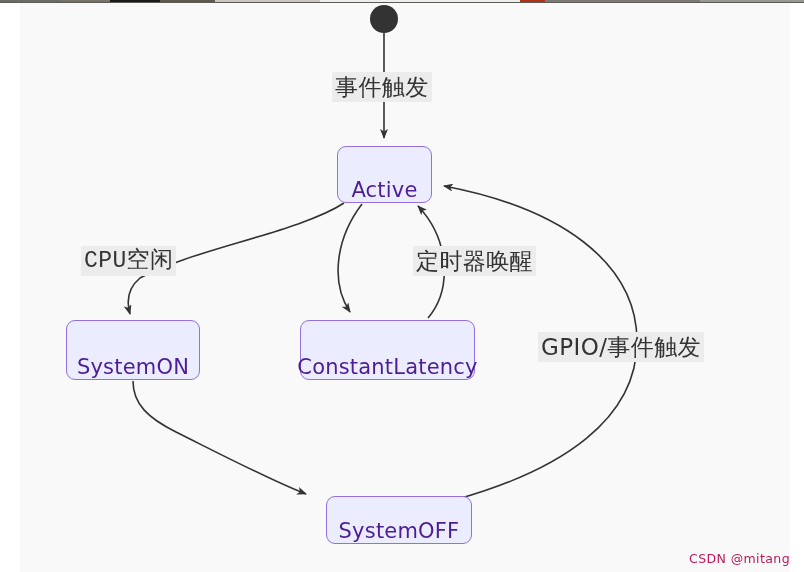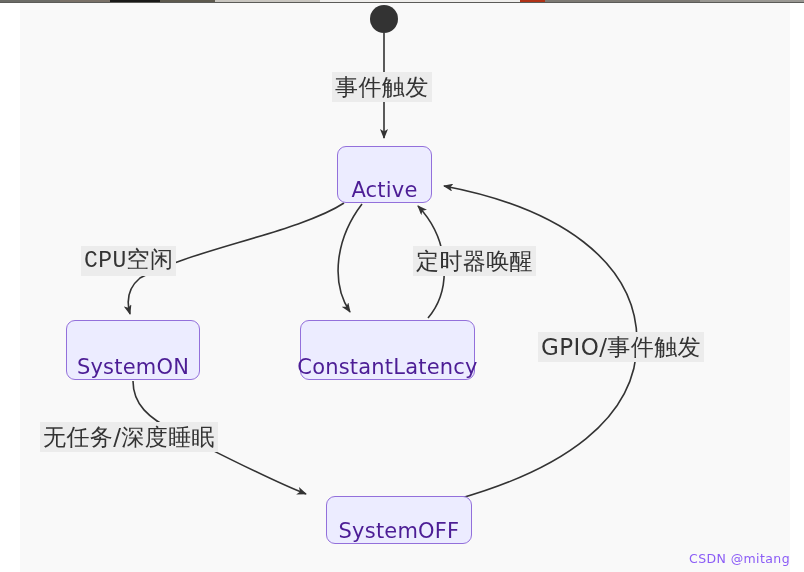--- a/index.html
+++ b/index.html
@@ -73,21 +73,21 @@
     font-size: 23px;
     line-height: 1.15;
     padding: 2px 3px;
     white-space: nowrap;
     letter-spacing: 0.4px;
   }
   .watermark {
     position: absolute;
     right: 14px;
     bottom: 6px;
-    color: #8b5cf6;
+    color: #be185d;
     font-size: 12.5px;
     letter-spacing: 0.4px;
     white-space: nowrap;
   }
 </style>
 </head>
 <body>
 
 <div id="canvas">
 
@@ -133,19 +133,18 @@
     <span>SystemOFF</span>
   </div>
 
   <div class="edge-label" style="left:332px; top:72px;">事件触发</div>
 
   <div class="edge-label" style="left:81px; top:246px;font-family:Liberation Mono, monospace;">CPU空闲</div>
 
 
   <div class="edge-label" style="left:413px; top:246px;">定时器唤醒</div>
 
-  <div class="edge-label" style="left:40px; top:422px;">无任务/深度睡眠</div>
 
   <div class="edge-label" style="left:538px; top:332px;">GPIO/事件触发</div>
 
   <div class="watermark">CSDN @mitang</div>
 
 </div>
 
 </body></html>

